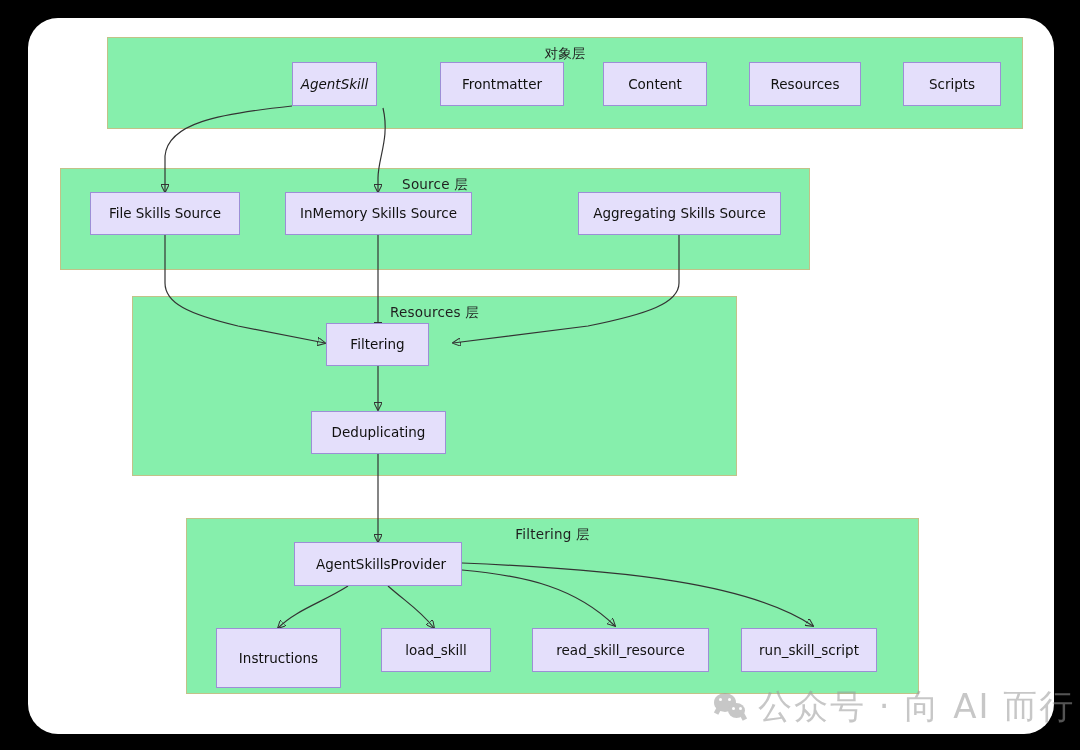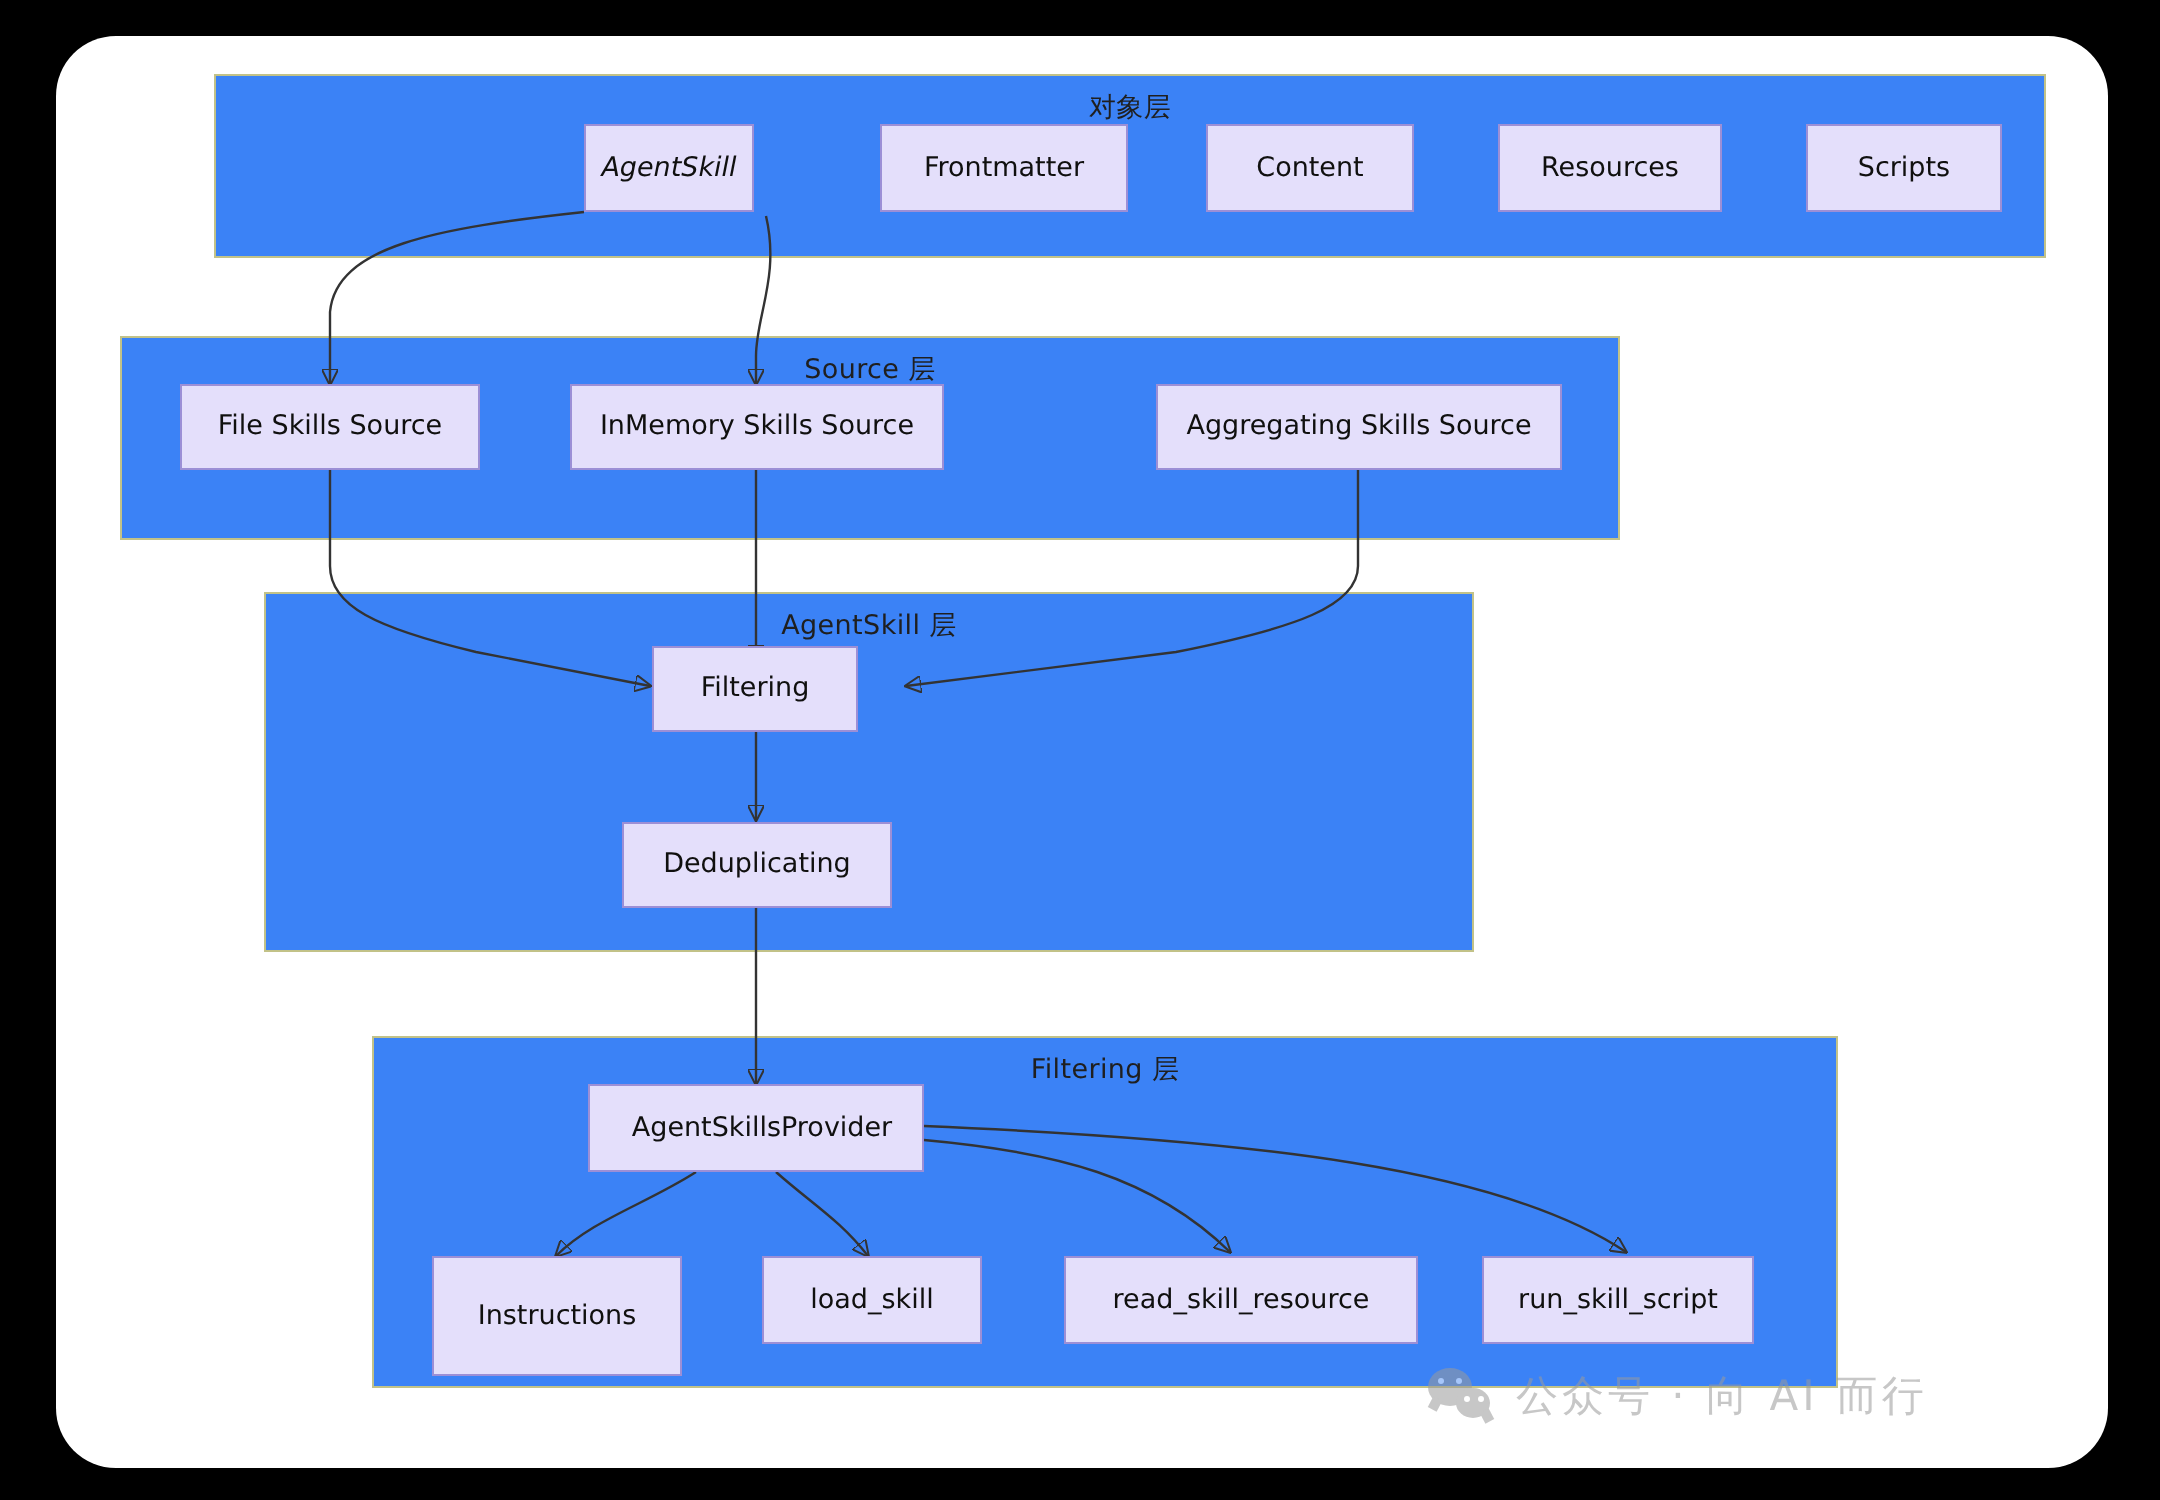--- a/index.html
+++ b/index.html
@@ -18,21 +18,21 @@
     background: #ffffff;
     border-radius: 30px;
     overflow: hidden;
   }
 
   .diagram { position: absolute; inset: 0; }
 
   
   .layer {
     position: absolute;
-    background: #3b82f6;
+    background: #86efac;
     border: 1px solid #c2c288;
     padding-left: 16px;
   }
   .layer-title {
     position: absolute;
     left: 0; right: 0; top: 7px;
     text-align: center;
     font-size: 13.5px;
     color: #1f1f1f;
     letter-spacing: .2px;
@@ -66,21 +66,21 @@
   
   .watermark {
     position: absolute;
     left: 714px; top: 684px;
     display: flex;
     align-items: center;
     gap: 10px;
     opacity: .55;
   }
   .wm-text {
-    font-size: 21px;
+    font-size: 34px;
     color: #9a9a9a;
     letter-spacing: 2px;
     white-space: nowrap;
   }
   .wm-icon { position: relative; width: 34px; height: 28px; }
   .wm-icon .b1, .wm-icon .b2 {
     position: absolute; background: #9a9a9a; border-radius: 50%;
   }
   .wm-icon .b1 { width: 22px; height: 19px; left: 0; top: 0; }
   .wm-icon .b2 { width: 17px; height: 15px; left: 14px; top: 10px; }
@@ -103,21 +103,21 @@
 
       <div class="layer" style="left:79px; top:19px; width:916px; height:92px;">
         <div class="layer-title">对象层</div>
       </div>
 
       <div class="layer" style="left:32px; top:150px; width:750px; height:102px;">
         <div class="layer-title">Source 层</div>
       </div>
 
       <div class="layer" style="left:104px; top:278px; width:605px; height:180px;">
-        <div class="layer-title">AgentSkill 层</div>
+        <div class="layer-title">Resources 层</div>
       </div>
 
       <div class="layer" style="left:158px; top:500px; width:733px; height:176px;">
         <div class="layer-title">Filtering 层</div>
       </div>
 
       <svg class="edges">
         <defs>
           <marker id="ah" viewBox="0 0 10 10" refX="9" refY="5" markerWidth="7" markerHeight="7" orient="auto-start-reverse">
             <path d="M 0 0 L 10 5 L 0 10 z" fill="#333333" stroke="none"></path>

